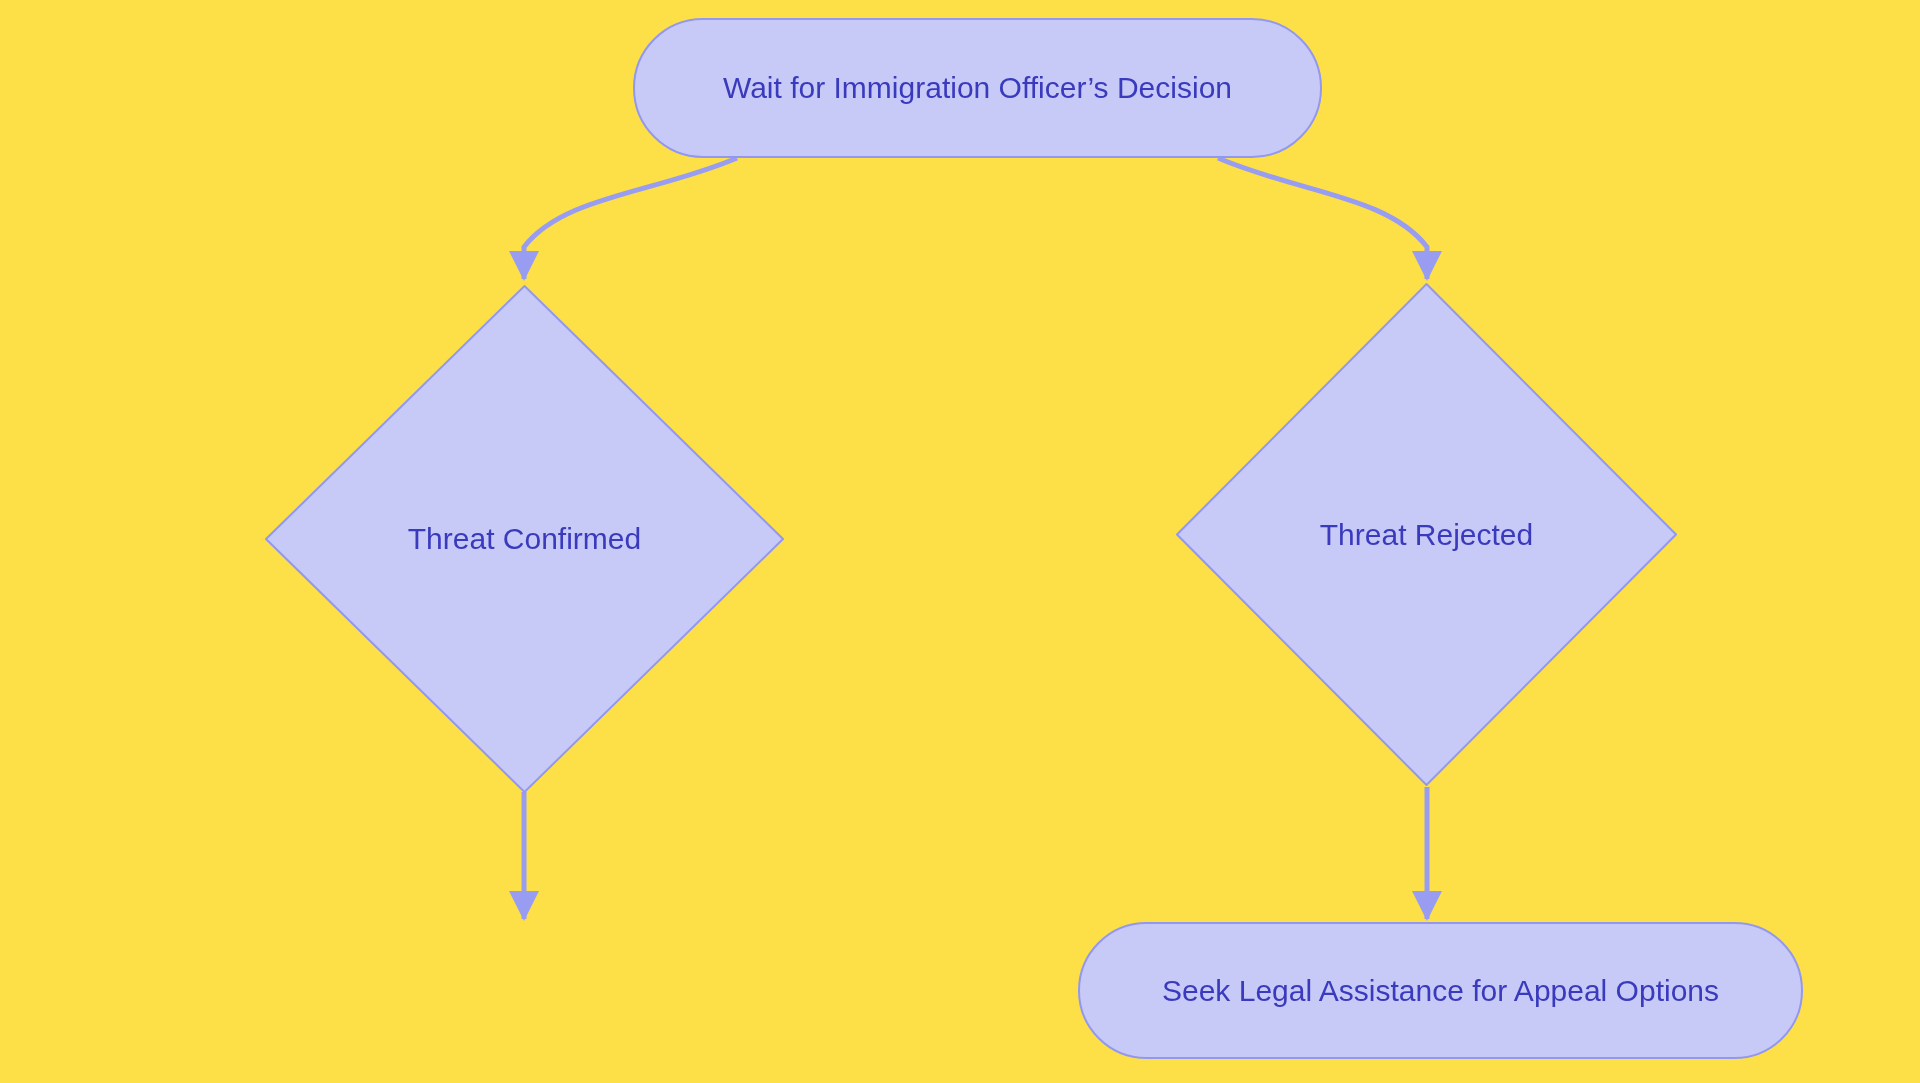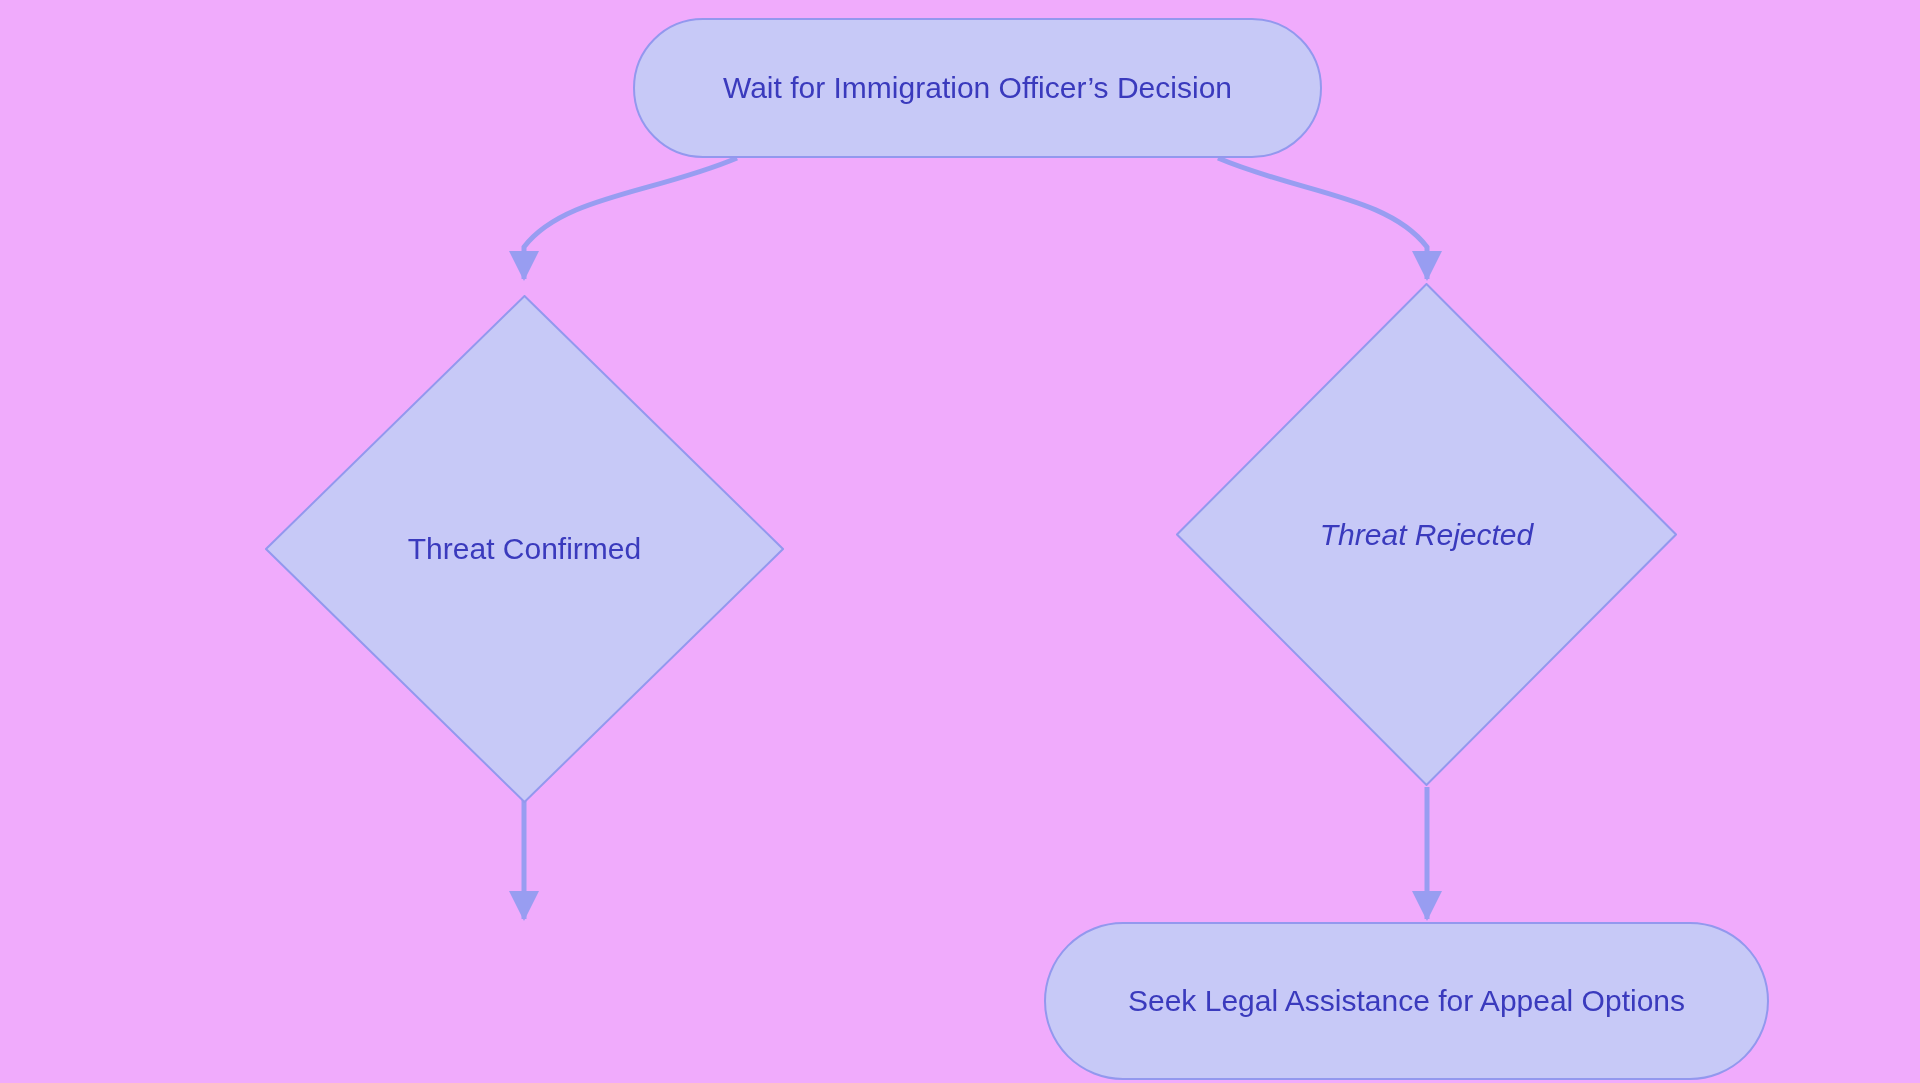--- a/index.html
+++ b/index.html
@@ -4,21 +4,21 @@
 <style>
   html, body {
     margin: 0;
     padding: 0;
     background: #ffffff;
   }
   .canvas {
     position: relative;
     width: 1920px;
     height: 1083px;
-    background: #f0abfc;
+    background: #fde047;
     font-family: "Liberation Sans", sans-serif;
     overflow: hidden;
   }
   .edges-svg {
     position: absolute;
     left: 0; top: 0;
     width: 1920px;
     height: 1083px;
   }
   .edge {
@@ -57,24 +57,24 @@
     stroke: #9398ee;
     stroke-width: 2;
   }
   .node-label {
     position: relative;
     z-index: 1;
     padding: 0 24px;
   }
   
   .n-top      { left: 633px;  top: 18px;  width: 689px; height: 140px; }
-  .n-left-d   { left: 265px;  top: 295px; width: 519px; height: 508px; }
-  .n-right-d  { left: 1176px; top: 283px; width: 501px; height: 503px; font-style: italic; }
+  .n-left-d   { left: 265px;  top: 285px; width: 519px; height: 508px; }
+  .n-right-d  { left: 1176px; top: 283px; width: 501px; height: 503px; }
   .n-bot-left { left: 116px;  top: 922px; width: 809px; height: 138px; }
-  .n-bot-right{ left: 1044px; top: 922px; width: 725px; height: 158px; }
+  .n-bot-right{ left: 1078px; top: 922px; width: 725px; height: 137px; }
 </style>
 </head>
 <body>
 
 <div class="canvas">
 
   <svg class="edges-svg" viewBox="0 0 1920 1083" xmlns="http://www.w3.org/2000/svg">
     <defs>
       <marker id="arrowhead" viewBox="0 0 6 6" refX="5.6" refY="3" markerWidth="6" markerHeight="6" orient="auto-start-reverse" markerUnits="strokeWidth">
         <path d="M0,0 L6,3 L0,6 Z" fill="#989df1"></path>

